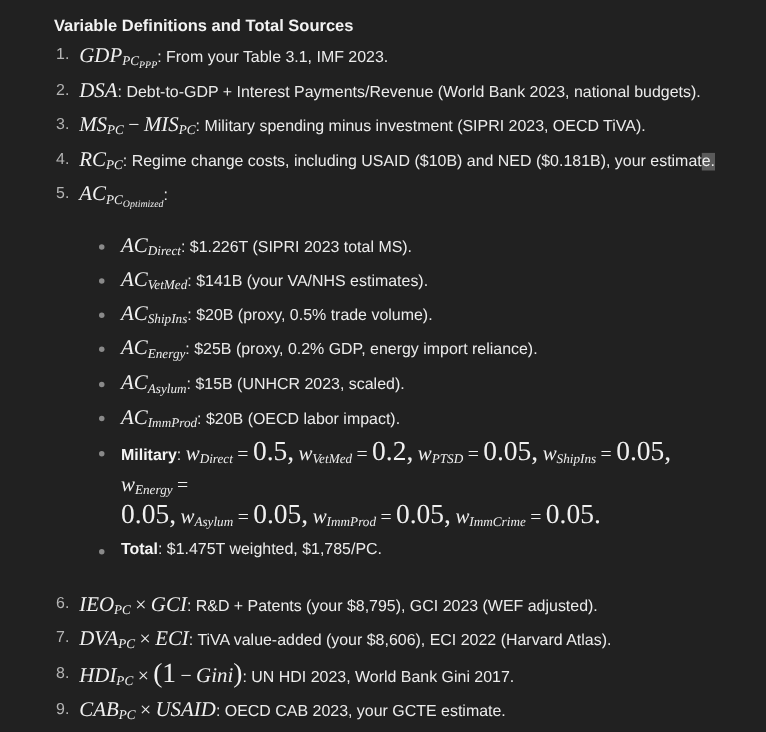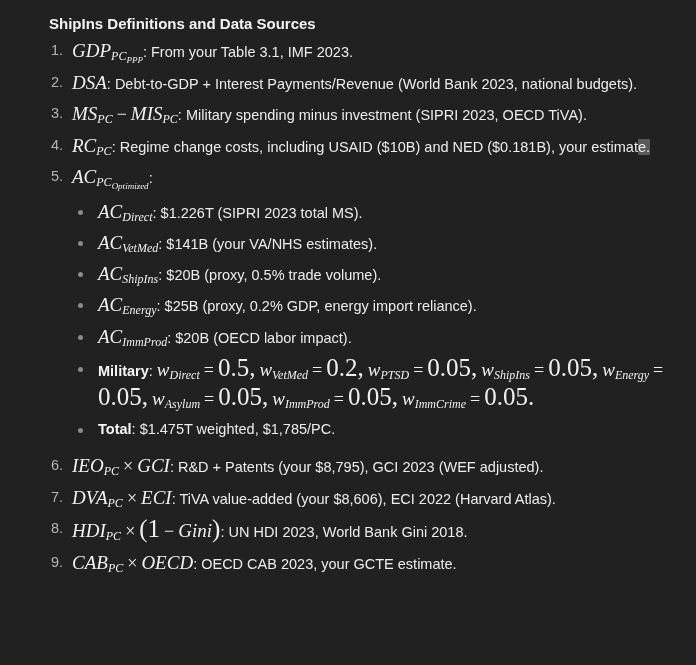--- a/index.html
+++ b/index.html
@@ -71,21 +71,21 @@
   }
   .op {
     font-family: "Liberation Serif", "DejaVu Serif", serif;
     font-style: normal;
     font-size: 18px;
     padding: 0 4px;
   }
   .colon { color: #ececec; }
   ul.sub {
     list-style: none;
-    margin: 3px;
+    margin: 15px;
     padding: 0 0 4px 0;
   }
   ul.sub > li {
     position: relative;
     padding-left: 23px;
     line-height: 29.3px;
     min-height: 29.3px;
   }
   ul.sub > li .bullet {
     position: absolute;
@@ -104,21 +104,21 @@
   ul.sub > li.wrap .bullet { top: 14px; }
   b { font-weight: 700; color: #f5f5f5; }
   .cursor {
     background: #5a5a5a;
   }
 </style>
 </head>
 <body>
 
 <div class="doc">
-  <h3>ShipIns Definitions and Data Sources</h3>
+  <h3>Variable Definitions and Total Sources</h3>
 
   <ol class="main">
 
     <li>
       <span class="num">1.</span>
       <span class="m"><span>GDP</span><sub><span>PC</span><sub>PPP</sub></sub></span><span class="colon">:</span>
       <span>From your Table 3.1, IMF 2023.</span>
     </li>
 
     <li>
@@ -156,20 +156,25 @@
         </li>
         <li>
           <span class="bullet"></span>
           <span class="m"><span>AC</span><sub>ShipIns</sub></span><span>:</span>
           <span>$20B (proxy, 0.5% trade volume).</span>
         </li>
         <li>
           <span class="bullet"></span>
           <span class="m"><span>AC</span><sub>Energy</sub></span><span>:</span>
           <span>$25B (proxy, 0.2% GDP, energy import reliance).</span>
+        </li>
+        <li>
+          <span class="bullet"></span>
+          <span class="m"><span>AC</span><sub>Asylum</sub></span><span>:</span>
+          <span>$15B (UNHCR 2023, scaled).</span>
         </li>
         <li>
           <span class="bullet"></span>
           <span class="m"><span>AC</span><sub>ImmProd</sub></span><span>:</span>
           <span>$20B (OECD labor impact).</span>
         </li>
 
         <li class="wrap">
           <span class="bullet"></span>
           <b>Military</b><span>:</span>
@@ -200,23 +205,23 @@
 
     <li>
       <span class="num">7.</span>
       <span class="m"><span>DVA</span><sub>PC</sub><span class="op">×</span><span>ECI</span></span><span class="colon">:</span>
       <span>TiVA value-added (your $8,606), ECI 2022 (Harvard Atlas).</span>
     </li>
 
     <li>
       <span class="num">8.</span>
       <span class="m"><span>HDI</span><sub>PC</sub><span class="op">×</span><span class="mr">(1</span><span class="op">−</span><span>Gini</span><span class="mr">)</span></span><span class="colon">:</span>
-      <span>UN HDI 2023, World Bank Gini 2018.</span>
+      <span>UN HDI 2023, World Bank Gini 2017.</span>
     </li>
 
     <li>
       <span class="num">9.</span>
-      <span class="m"><span>CAB</span><sub>PC</sub><span class="op">×</span><span>OECD</span></span><span class="colon">:</span>
+      <span class="m"><span>CAB</span><sub>PC</sub><span class="op">×</span><span>USAID</span></span><span class="colon">:</span>
       <span>OECD CAB 2023, your GCTE estimate.</span>
     </li>
 
   </ol>
 </div>
 
 </body></html>

